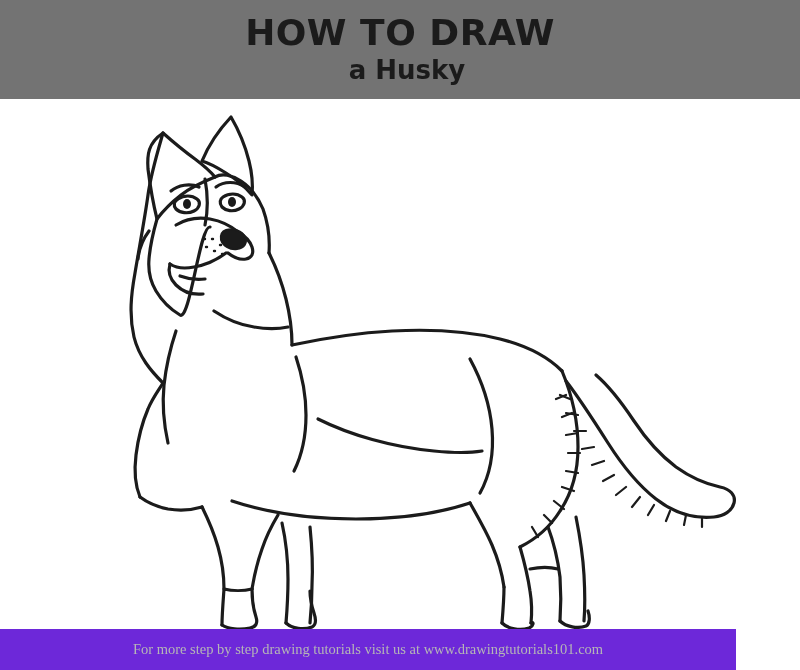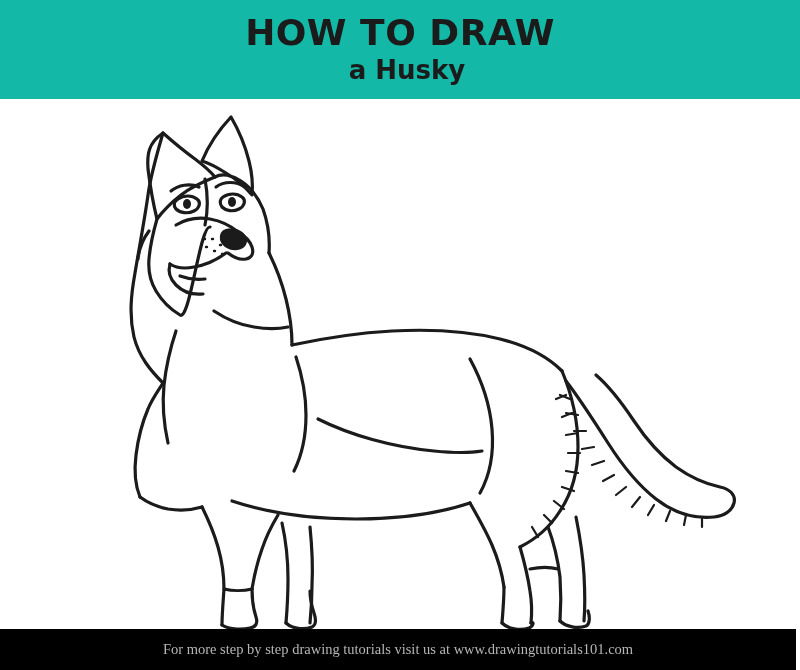--- a/index.html
+++ b/index.html
@@ -18,21 +18,21 @@
     width: 800px;
     height: 670px;
     background: #ffffff;
   }
   .header {
     position: absolute;
     left: 0;
     top: 0;
     width: 800px;
     height: 99px;
-    background: #14b8a6;
+    background: #737373;
     display: flex;
     flex-direction: column;
     align-items: center;
     justify-content: center;
   }
   .header-title {
     font-family: "DejaVu Sans", sans-serif;
     font-weight: bold;
     font-size: 36px;
     letter-spacing: 0.5px;
@@ -60,26 +60,26 @@
   }
   .canvas svg {
     display: block;
     width: 800px;
     height: 530px;
   }
   .footer {
     position: absolute;
     left: 0;
     bottom: 0;
-    width: 796px;
+    width: 736px;
     height: 41px;
     display: flex;
     align-items: center;
     justify-content: center;
-    background: #000000;
+    background: #6d28d9;
   }
   .footer-text {
     font-family: "Liberation Serif", serif;
     font-size: 14.5px;
     color: #b6b6b6;
     text-align: center;
     white-space: nowrap;
   }
 </style>
 </head>

